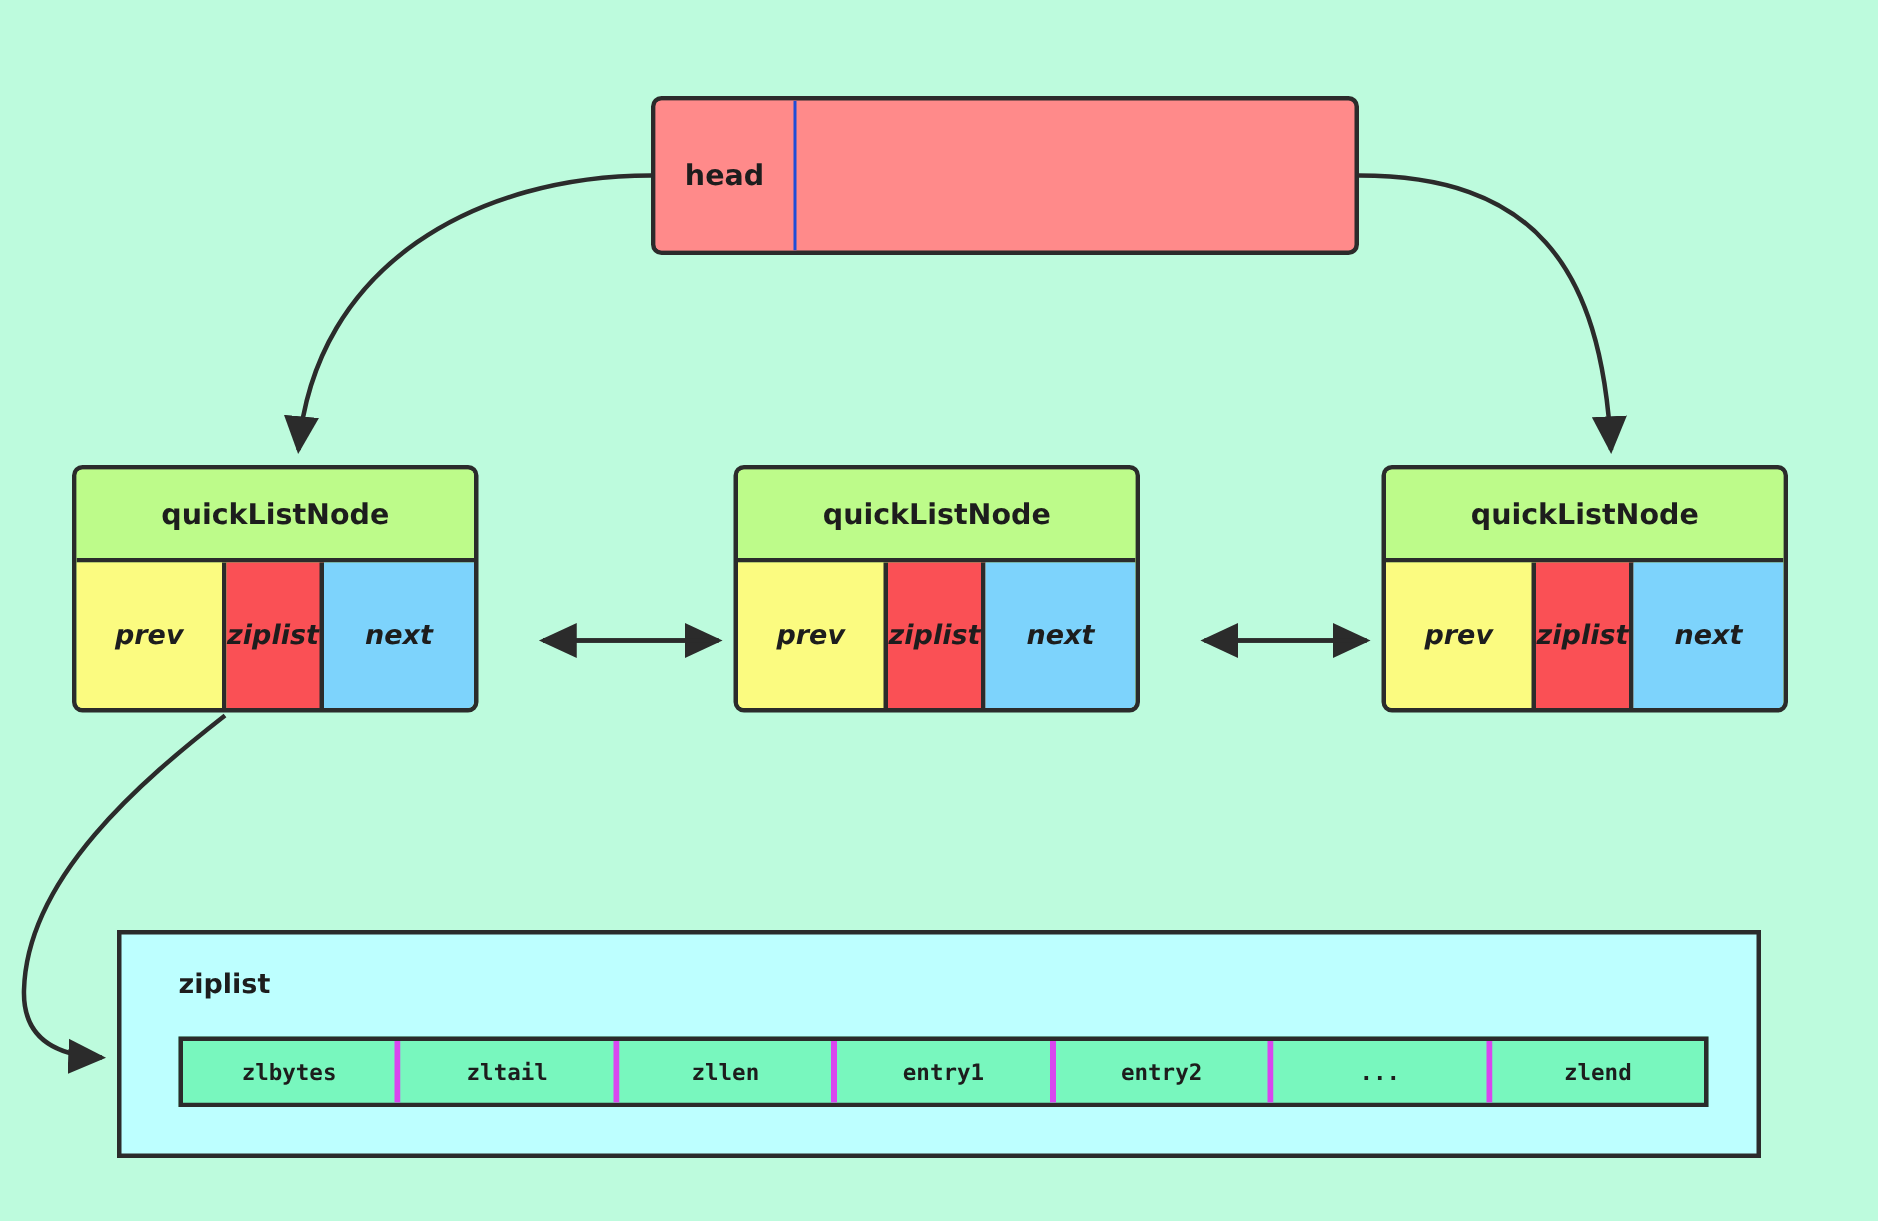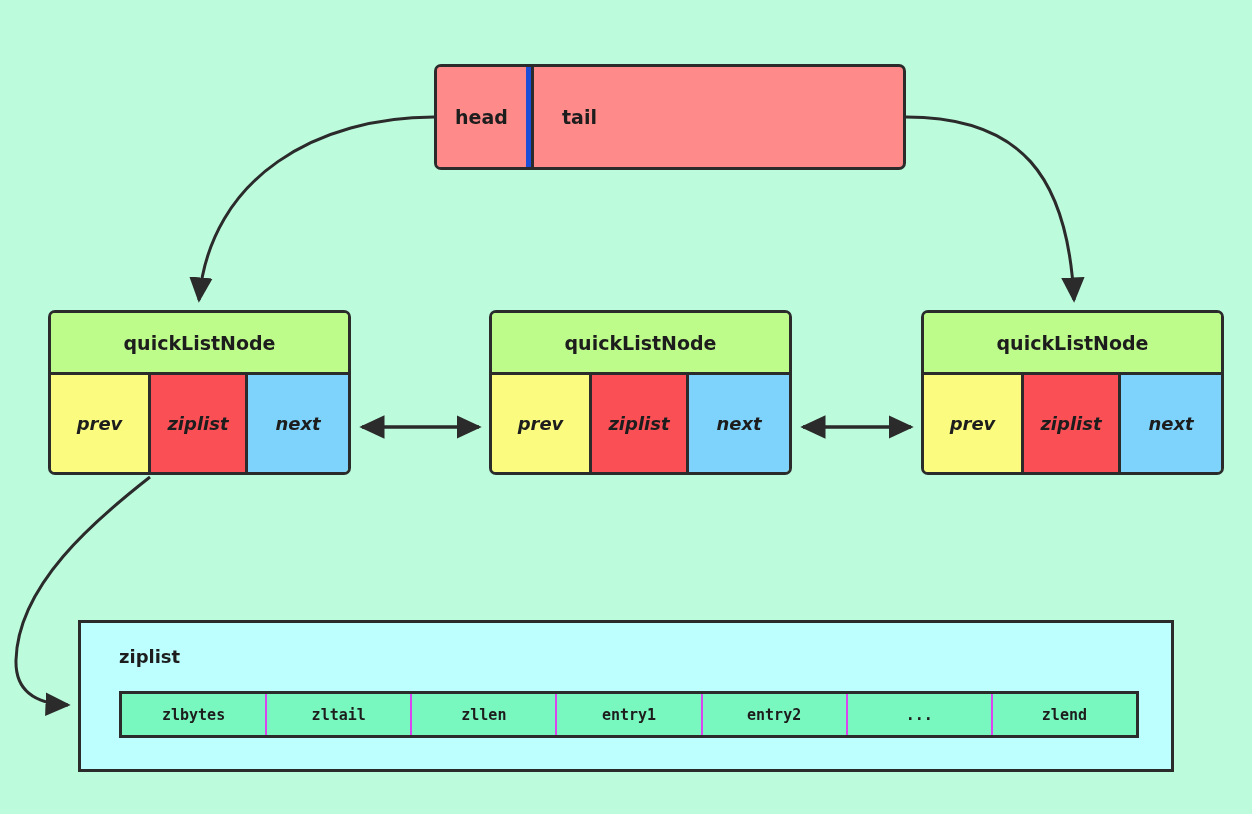--- a/index.html
+++ b/index.html
@@ -44,29 +44,29 @@
   .ql-cell {
     display: flex;
     align-items: center;
     justify-content: center;
     background: #ff8a8a;
     color: #1d1d1d;
     font-weight: bold;
     font-size: 19px;
     box-sizing: border-box;
   }
-  .ql-head { width: 94px; border-right: 5px solid #1d4ed8; }
+  .ql-head { width: 94px; border-right: 2px solid #1d4ed8; }
   .ql-body { flex: 1 1 auto; }
   .ql-tail { width: 94px; border-left: 3px solid #2b2b2b; }
 
   
   .node {
     position: absolute;
     top: 310px;
-    width: 303px;
+    width: 271px;
     height: 165px;
     border: 3px solid #2b2b2b;
     border-radius: 7px;
     box-sizing: border-box;
     background: #bdfb8a;
     overflow: hidden;
     display: flex;
     flex-direction: column;
   }
   .node-1 { left: 48px; }
@@ -132,21 +132,21 @@
     border: 3px solid #2b2b2b;
     box-sizing: border-box;
     background: #78f7be;
   }
   .zcell {
     flex: 1 1 0;
     display: flex;
     align-items: center;
     justify-content: center;
     background: #78f7be;
-    border-right: 2px solid #d946ef;
+    border-right: 4px solid #d946ef;
     font-family: "DejaVu Sans Mono", monospace;
     font-size: 15px;
     font-weight: bold;
     color: #1d1d1d;
     box-sizing: border-box;
   }
   .zcell:last-child { border-right: none; }
 </style>
 </head>
 <body>
@@ -168,21 +168,20 @@
     <path d="M479,427 L362,427" fill="none" stroke="#2b2b2b" stroke-width="3" marker-end="url(#arrowhead)"></path>
 
     <path d="M803,427 L911,427" fill="none" stroke="#2b2b2b" stroke-width="3" marker-end="url(#arrowhead)"></path>
     <path d="M911,427 L803,427" fill="none" stroke="#2b2b2b" stroke-width="3" marker-end="url(#arrowhead)"></path>
 
     <path d="M150,477 C95,520 18,585 16,660 C15,694 40,704 68,705" fill="none" stroke="#2b2b2b" stroke-width="3" marker-end="url(#arrowhead)"></path>
   </svg>
 
   <div class="quicklist">
     <div class="ql-cell ql-head">head</div>
-    <div class="ql-cell ql-tail">tail</div>
   </div>
 
   <div class="node node-1">
     <div class="node-title">quickListNode</div>
     <div class="node-fields">
       <div class="nf nf-prev">prev</div>
       <div class="nf nf-zip">ziplist</div>
       <div class="nf nf-next">next</div>
     </div>
   </div>

